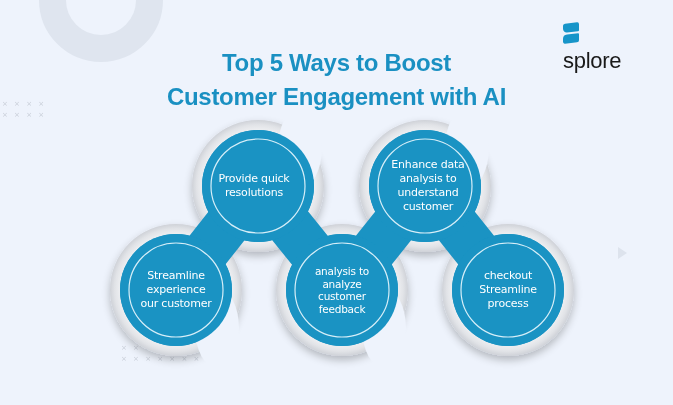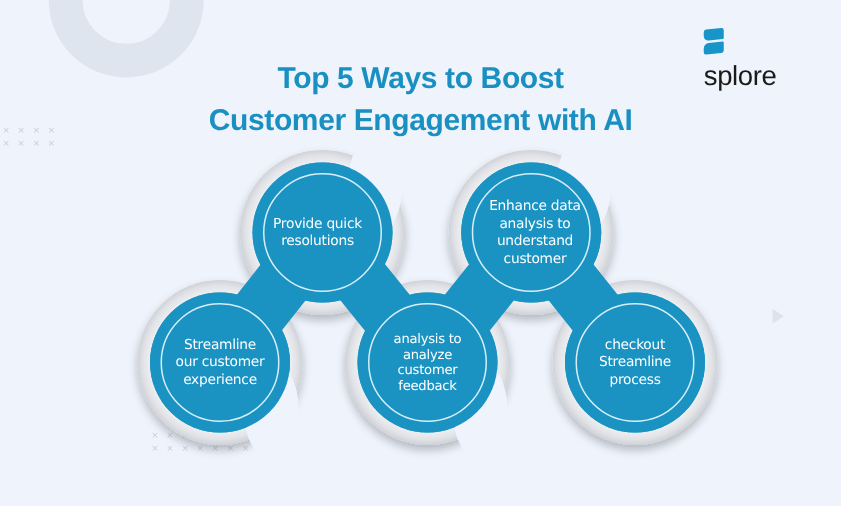--- a/index.html
+++ b/index.html
@@ -108,22 +108,22 @@
       <circle cx="176" cy="290" r="47"></circle>
       <circle cx="258" cy="186" r="47"></circle>
       <circle cx="342" cy="290" r="47"></circle>
       <circle cx="425" cy="186" r="47"></circle>
       <circle cx="508" cy="290" r="47"></circle>
     </g>
   </svg>
 
   <div class="node-text" style="left:176px; top:290px;">
     <div>Streamline</div>
+    <div>experience</div>
     <div>our customer</div>
-    <div>experience</div>
   </div>
 
   <div class="node-text" style="left:254px; top:186px;">
     <div>Provide quick</div>
     <div>resolutions</div>
   </div>
 
   <div class="node-text" style="left:342px; top:290px; font-size:10.5px; line-height:12.5px;">
     <div>analysis to</div>
     <div>analyze</div>

